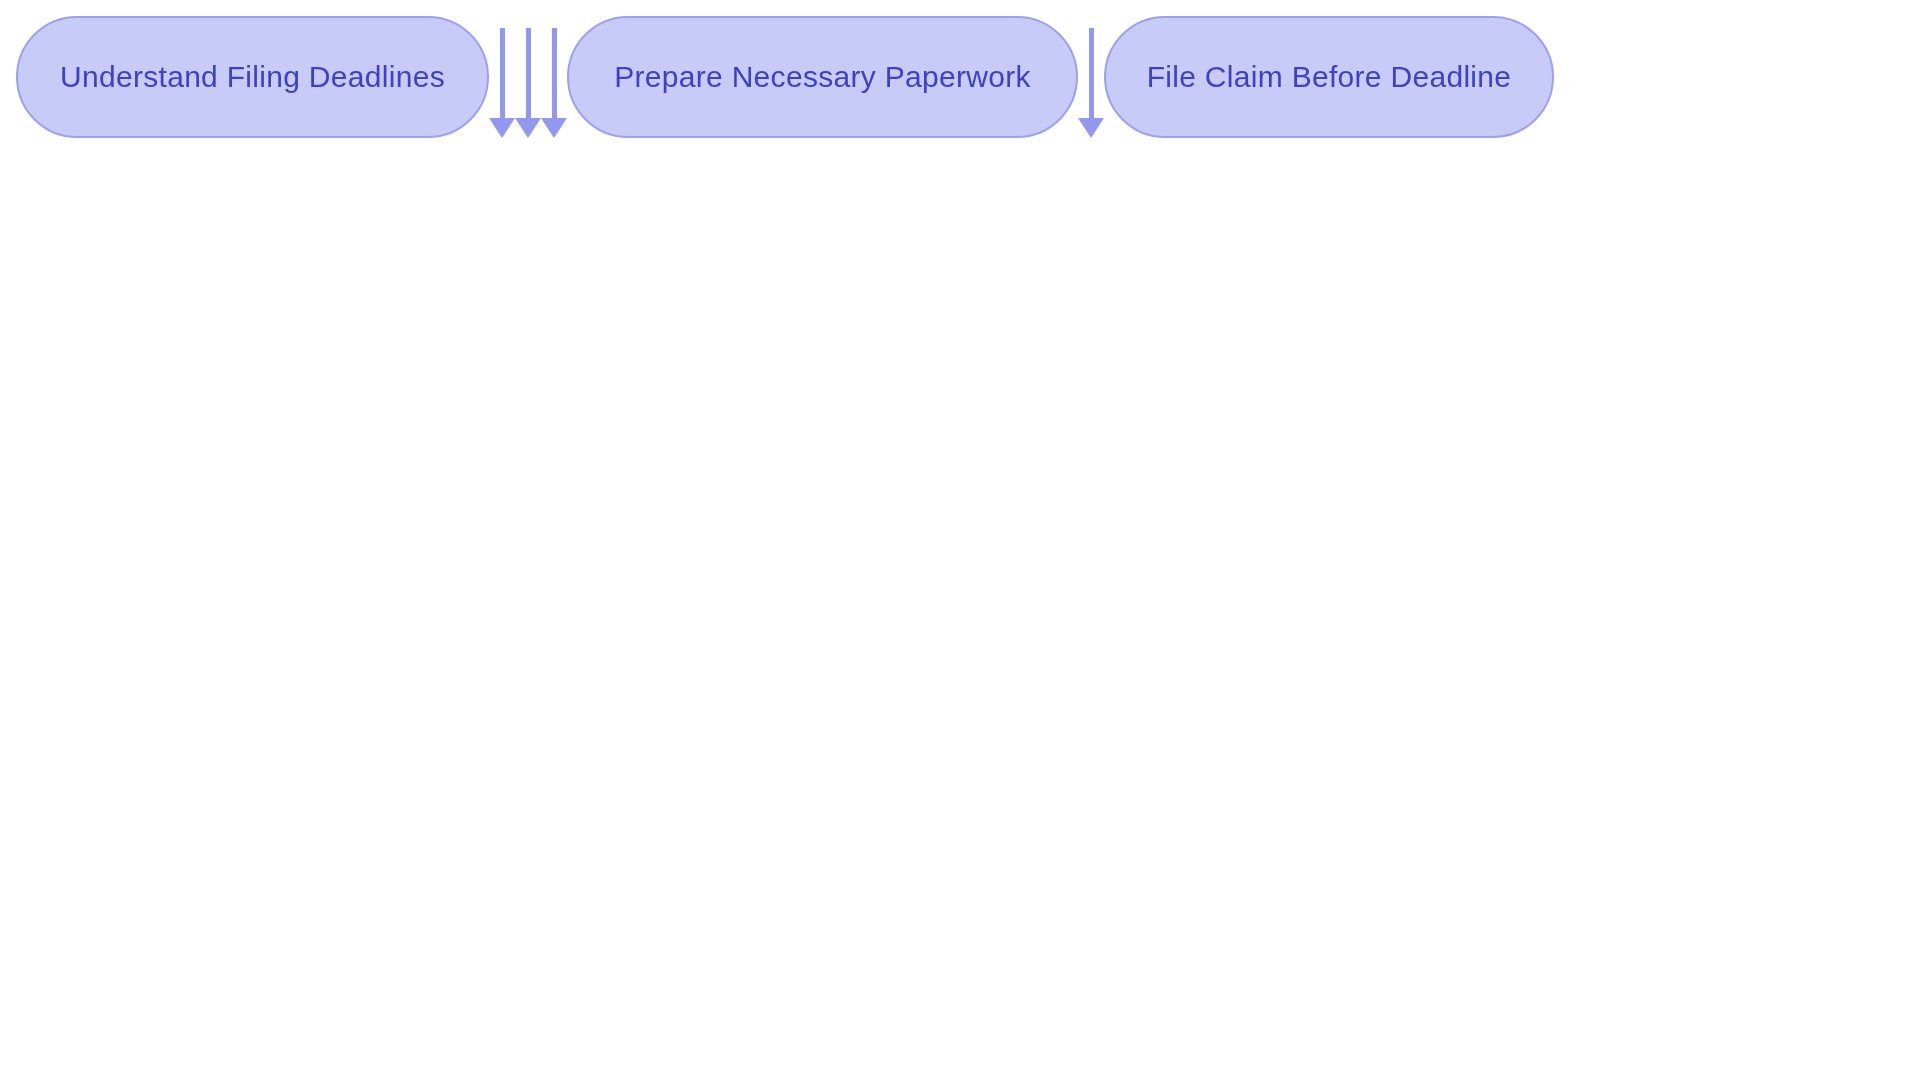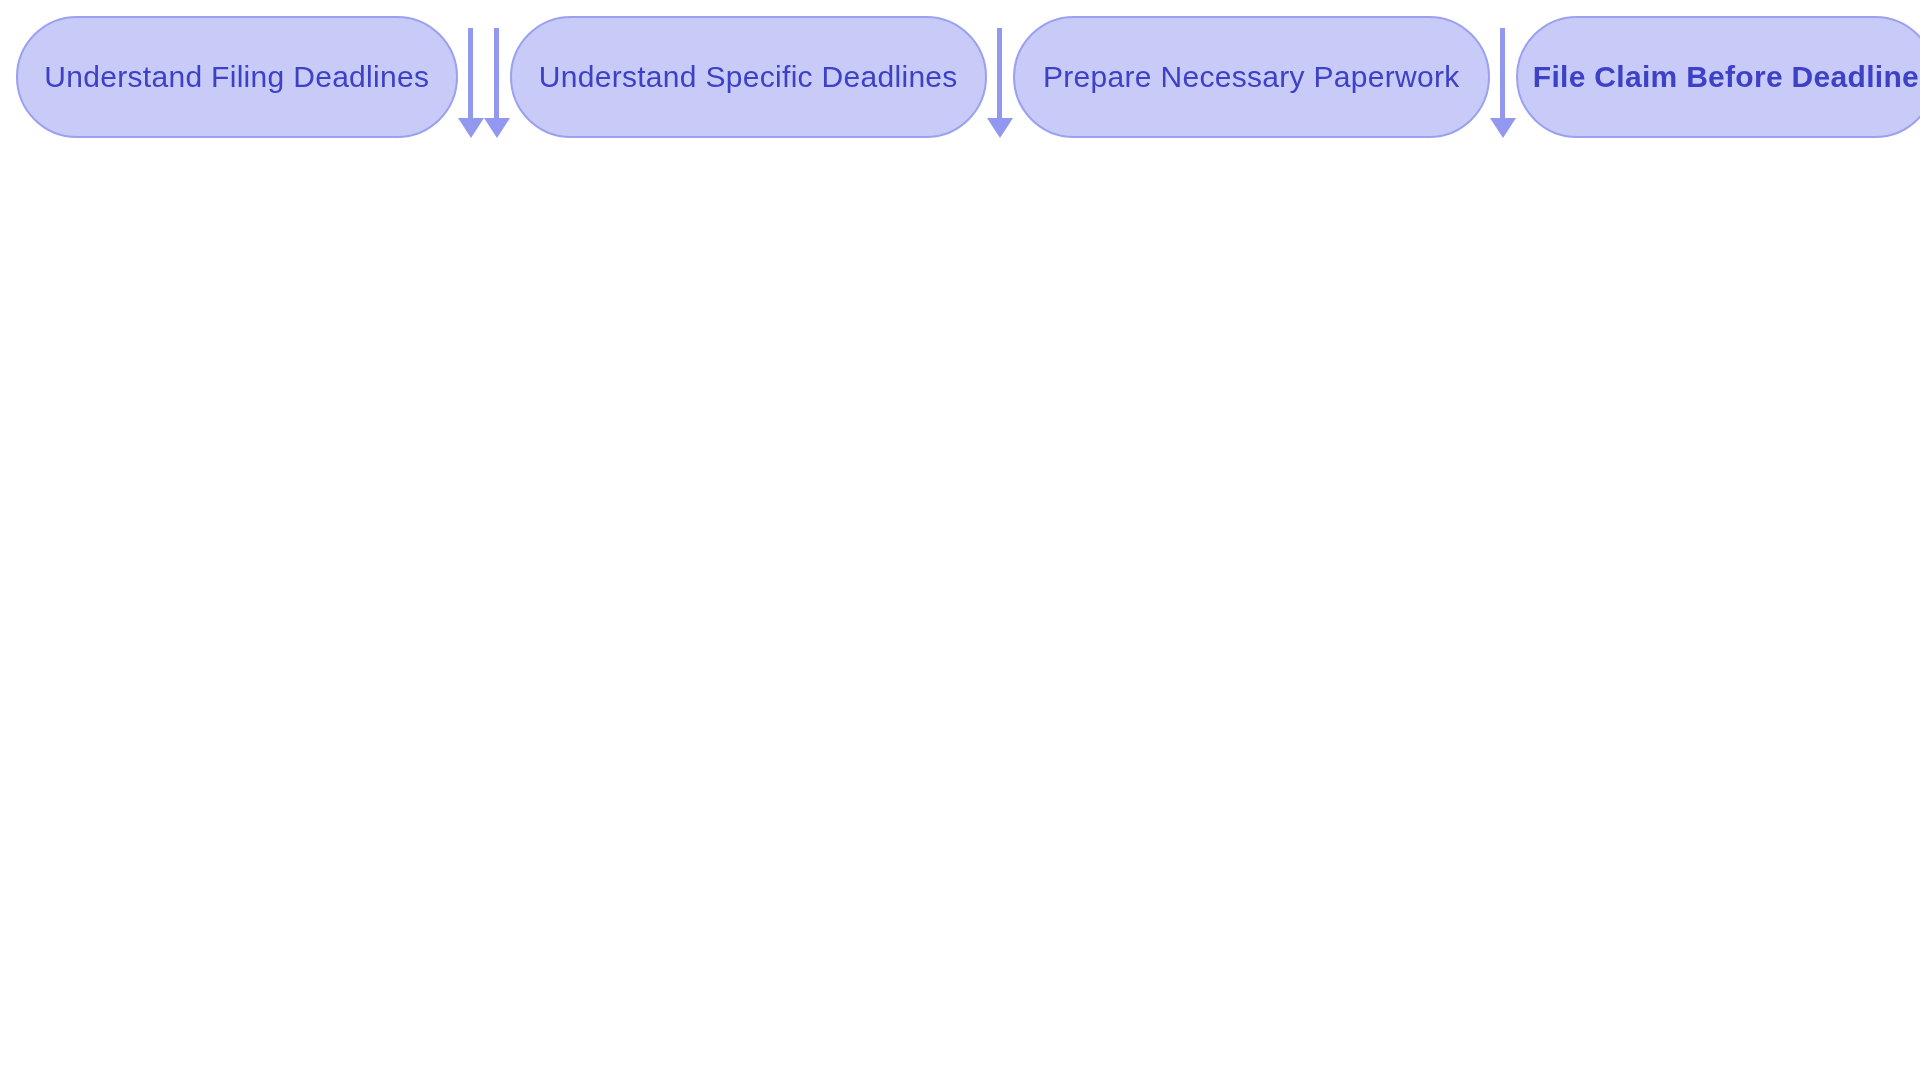--- a/index.html
+++ b/index.html
@@ -36,21 +36,21 @@
     font-size: 30px;
     font-weight: 400;
     letter-spacing: 0.3px;
     white-space: nowrap;
     text-align: center;
   }
   .w1 { width: 473px; }
   .w2 { width: 707px; }
   .w3 { width: 511px; }
   .w4 { width: 511px; }
-  .w5 { width: 450px; font-weight: bold; }
+  .w5 { width: 450px; }
   .arrow {
     height: 110px;
     display: flex;
     flex-direction: column;
     align-items: center;
   }
   .arrow .line {
     width: 5px;
     flex: 1 1 auto;
     background: #9298f0;
@@ -78,23 +78,20 @@
       <div class="line"></div>
       <div class="head"></div>
     </div>
 
 
     <div class="arrow">
       <div class="line"></div>
       <div class="head"></div>
     </div>
 
-    <div class="node w3">
-      <span>Understand Specific Deadlines</span>
-    </div>
 
     <div class="arrow">
       <div class="line"></div>
       <div class="head"></div>
     </div>
 
     <div class="node w4">
       <span>Prepare Necessary Paperwork</span>
     </div>
 

